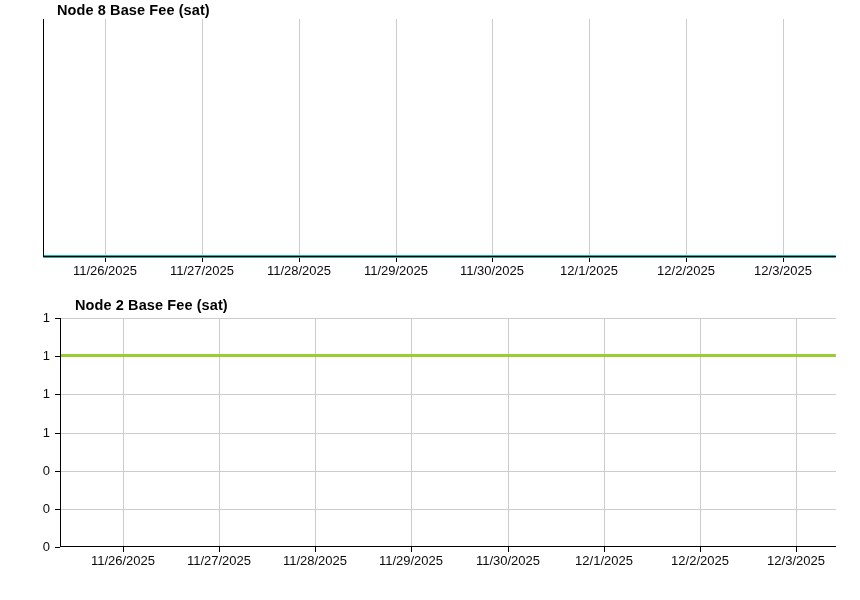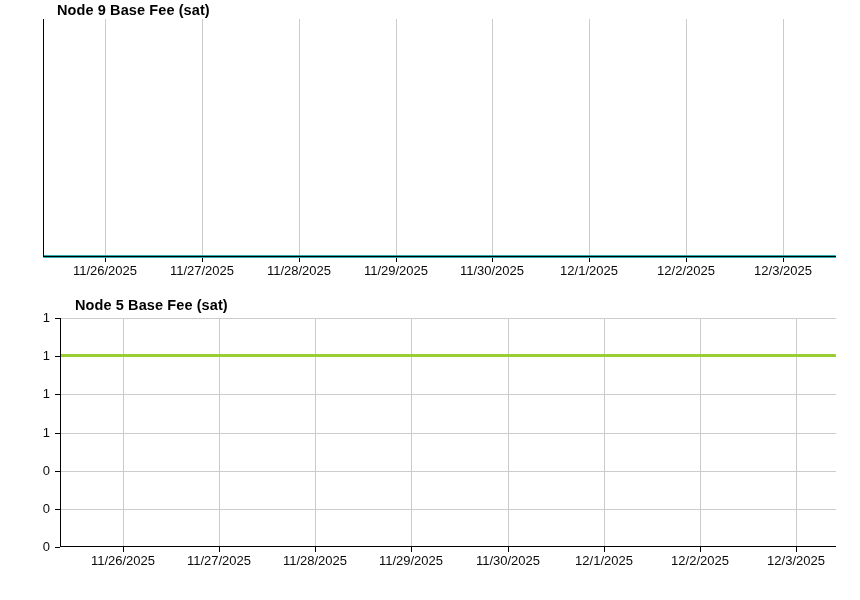--- a/index.html
+++ b/index.html
@@ -49,21 +49,21 @@
   .series { position: absolute; left: 0; right: 0; height: 3px; z-index: 4; border-radius: 1px; }
   .yaxis  { position: absolute; left: 0; top: 0; bottom: 0; width: 1px; z-index: 5; }
   .xaxis  { position: absolute; left: 0; right: 0; bottom: 0; height: 1px; z-index: 5; }
 </style>
 </head>
 <body>
 
 <div class="page">
 
   <section class="chart">
-    <h2 class="chart-title title-1">Node 9 Base Fee (sat)</h2>
+    <h2 class="chart-title title-1">Node 8 Base Fee (sat)</h2>
     <div class="plot plot-1">
         <div class="vgrid" style="left: 62px; background: rgb(204, 204, 204);"></div>
         <div class="xtick" style="left: 62px;"></div>
         <div class="xlabel" style="left: 2px;">11/26/2025</div>
         <div class="vgrid" style="left: 159px; background: rgb(204, 204, 204);"></div>
         <div class="xtick" style="left: 159px;"></div>
         <div class="xlabel" style="left: 99px;">11/27/2025</div>
         <div class="vgrid" style="left: 256px; background: rgb(204, 204, 204);"></div>
         <div class="xtick" style="left: 256px;"></div>
         <div class="xlabel" style="left: 196px;">11/28/2025</div>
@@ -82,21 +82,21 @@
         <div class="vgrid" style="left: 740px; background: rgb(204, 204, 204);"></div>
         <div class="xtick" style="left: 740px;"></div>
         <div class="xlabel" style="left: 680px;">12/3/2025</div>
         <div class="series" style="top: 236px; background: rgb(47, 173, 170);"></div>
         <div class="yaxis" style="background: rgb(0, 0, 0);"></div>
         <div class="xaxis" style="background: rgb(0, 0, 0);"></div>
       </div>
   </section>
 
   <section class="chart">
-    <h2 class="chart-title title-2">Node 5 Base Fee (sat)</h2>
+    <h2 class="chart-title title-2">Node 2 Base Fee (sat)</h2>
     <div class="plot plot-2">
         <div class="vgrid" style="left: 63px; background: rgb(204, 204, 204);"></div>
         <div class="xtick" style="left: 63px;"></div>
         <div class="xlabel" style="left: 3px;">11/26/2025</div>
         <div class="vgrid" style="left: 159px; background: rgb(204, 204, 204);"></div>
         <div class="xtick" style="left: 159px;"></div>
         <div class="xlabel" style="left: 99px;">11/27/2025</div>
         <div class="vgrid" style="left: 255px; background: rgb(204, 204, 204);"></div>
         <div class="xtick" style="left: 255px;"></div>
         <div class="xlabel" style="left: 195px;">11/28/2025</div>

